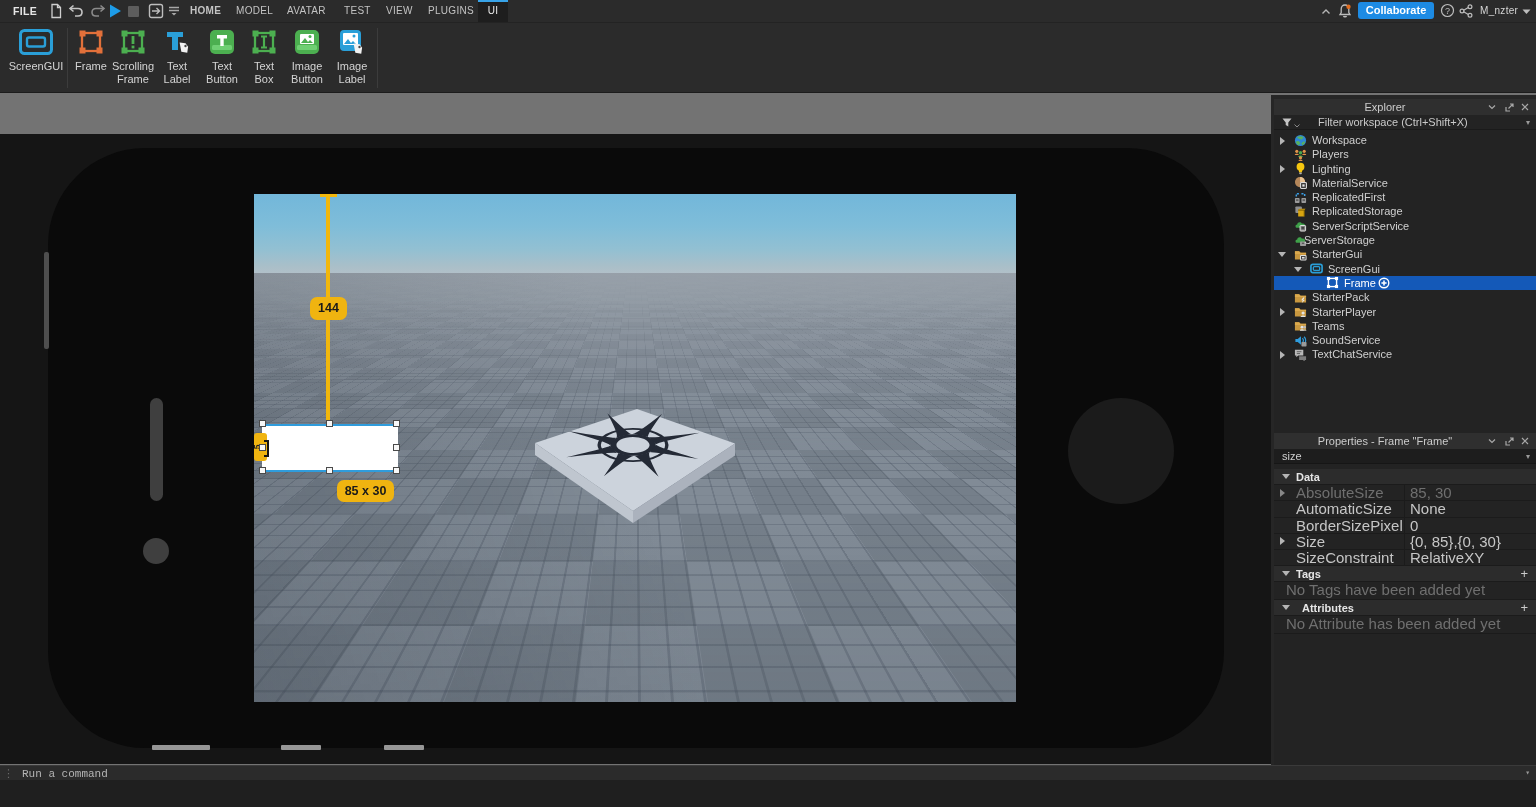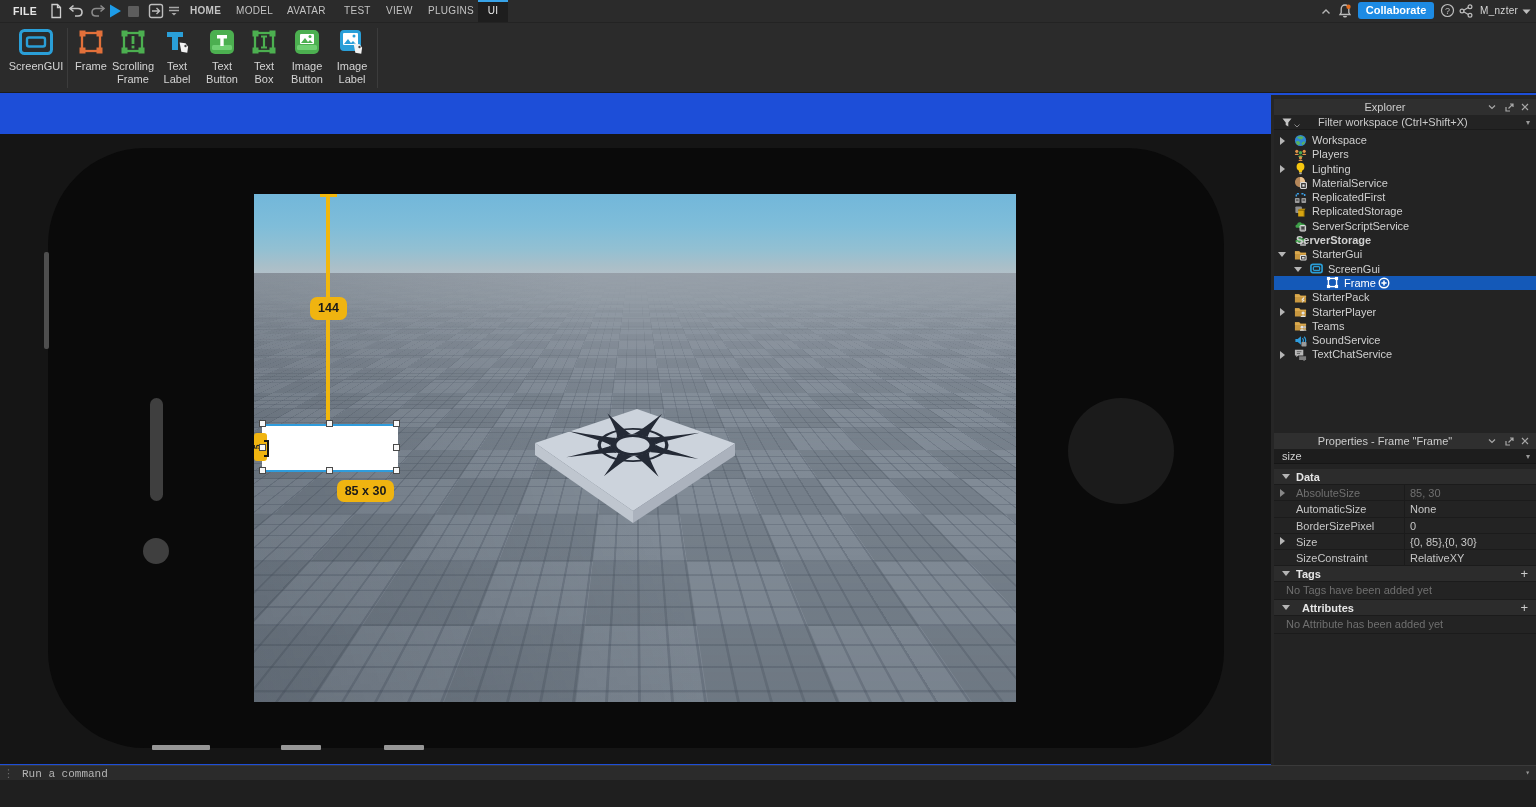--- a/index.html
+++ b/index.html
@@ -1,18 +1,18 @@
 <!DOCTYPE html>
 <html><head>
 <meta charset="utf-8">
 <style>
 * { margin:0; padding:0; box-sizing:border-box; }
 html,body { width:1536px; height:807px; background:#1f1f1f; overflow:hidden;
   font-family:"Liberation Sans", sans-serif; }
-#page { position:relative; width:1536px; height:807px; background:#1d4ed8; overflow:hidden; }
+#page { position:relative; width:1536px; height:807px; background:#737373; overflow:hidden; }
 .abs { position:absolute; }
 
 
 #menubar { position:absolute; left:0; top:0; width:1536px; height:22px; background:#2b2b2b; }
 .mitem { position:absolute; top:0; height:22px; line-height:22px; color:#c3c3c3; font-size:10px; letter-spacing:0.3px; }
 #uitab { position:absolute; left:478px; top:0; width:30px; height:22px; background:#1e1e1e; color:#ececec; text-align:center; line-height:22px; font-size:10px; letter-spacing:0.3px; }
 #uitab::before { content:""; position:absolute; left:0; top:0; width:30px; height:2px; background:#38a3e8; }
 
 
 #ribbon { position:absolute; left:0; top:22px; width:1536px; height:71px; background:#2b2b2b; border-top:1px solid #232323; border-bottom:1px solid #1c1c1c; }
@@ -71,21 +71,21 @@
 #explorer-body { position:absolute; left:3px; top:16px; width:262px; height:320px; background:#232323; }
 #props-body { position:absolute; left:3px; top:354px; width:262px; height:321px; background:#232323; }
 .trow { position:relative; height:14.3px; color:#d0d0d0; font-size:11px; line-height:14.3px; white-space:nowrap; }
 .trow.sel { background:#1459b8; }
 .ticon { position:absolute; top:0.5px; width:13px; height:13px; }
 .tlab { position:absolute; top:0; }
 .arr { position:absolute; top:3.5px; width:0; height:0; }
 .arr.r { border-left:5px solid #b5b5b5; border-top:4px solid transparent; border-bottom:4px solid transparent; }
 .arr.d { border-top:5px solid #b5b5b5; border-left:4px solid transparent; border-right:4px solid transparent; top:5px; }
 
-.prow { position:relative; height:16.2px; color:#c6c6c6; font-size:11px; line-height:16px;
+.prow { position:relative; height:16.2px; color:#c6c6c6; font-size:15px; line-height:16px;
   border-bottom:1px solid #1b1b1b; white-space:nowrap; }
 .prow .lab { position:absolute; left:22px; top:0; }
 .prow .val { position:absolute; left:136px; top:0; }
 .prow .coldiv { position:absolute; left:130px; top:0; width:1px; height:100%; background:#1b1b1b; }
 .psec { position:relative; height:16.2px; background:#2c2c2c; color:#e6e6e6; font-size:11px; font-weight:bold;
   line-height:16px; border-bottom:1px solid #1b1b1b; }
 .muted { color:#6f6f6f; }
 
 
 #cmdbar { position:absolute; left:0; top:765px; width:1536px; height:15px; background:#2b2b2b; border-top:1px solid #3a3a3a;
@@ -382,21 +382,21 @@
               <path d="M8 9 H11 M8 10.5 H11" stroke="#2e2e2e" stroke-width="1"></path>
             </svg>
             <span class="tlab" style="left:38px;">ServerScriptService</span>
           </div>
         <div class="trow">
             <svg class="ticon" style="left:20px;" viewBox="0 0 14 14">
               <path d="M3.5 9.5 C1 9.5 1 5.8 3.5 5.8 C3.5 3.2 7.5 2.6 8.5 5 C11 4.4 12.5 6.2 11.8 8.2 C13 9 12.5 9.5 11.5 9.5 Z" fill="#3fa14a"></path>
               <rect x="6.5" y="8" width="6.5" height="5" rx="0.8" fill="#9a9a9a"></rect>
               <rect x="8.5" y="9.3" width="2.5" height="1.4" fill="#555"></rect>
             </svg>
-            <span class="tlab" style="left:22px;font-weight:bold;">ServerStorage</span>
+            <span class="tlab" style="left:30px;">ServerStorage</span>
           </div>
         <div class="trow">
             <i class="arr d" style="left:4px;"></i>
             <svg class="ticon" style="left:20px;" viewBox="0 0 14 14">
               <path d="M1 3.5 H5.5 L7 5 H13 V12.5 H1 Z" fill="#c8973f"></path>
               <path d="M1 3.5 H5.5 L7 5 H13 V6.5 H1 Z" fill="#dba94d"></path>
               <rect x="7" y="8" width="6" height="5" rx="0.8" fill="#3d3d3d" stroke="#e0e0e0" stroke-width="1.1"></rect>
               <rect x="8.6" y="9.6" width="2.8" height="1.8" fill="#e0e0e0"></rect>
             </svg>
             <span class="tlab" style="left:38px;">StarterGui</span>

